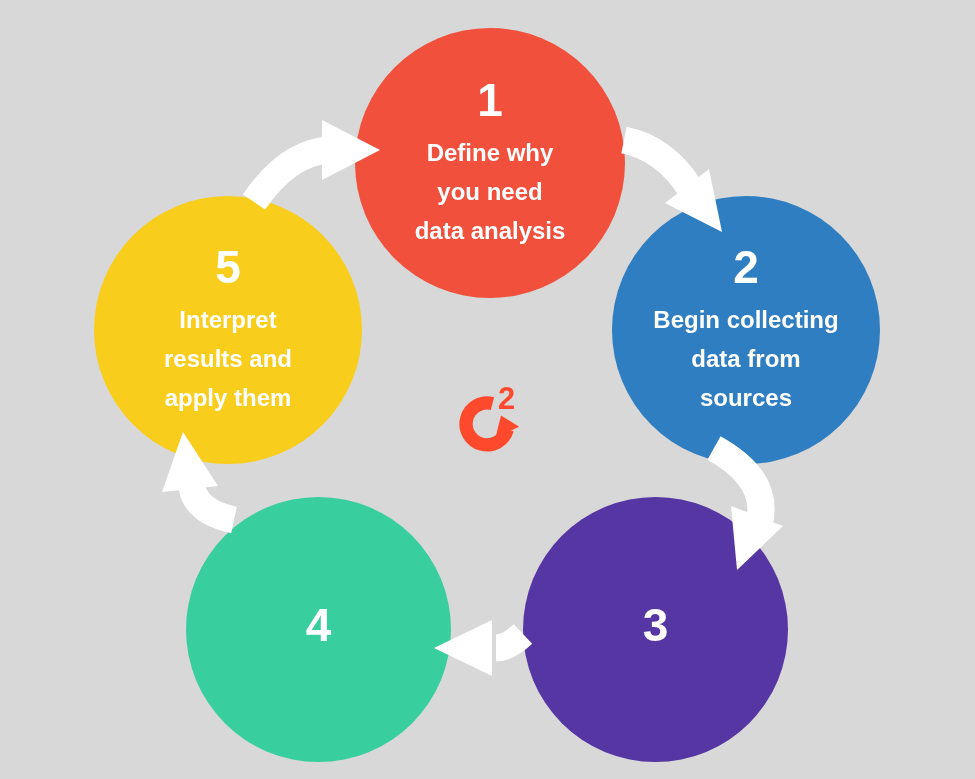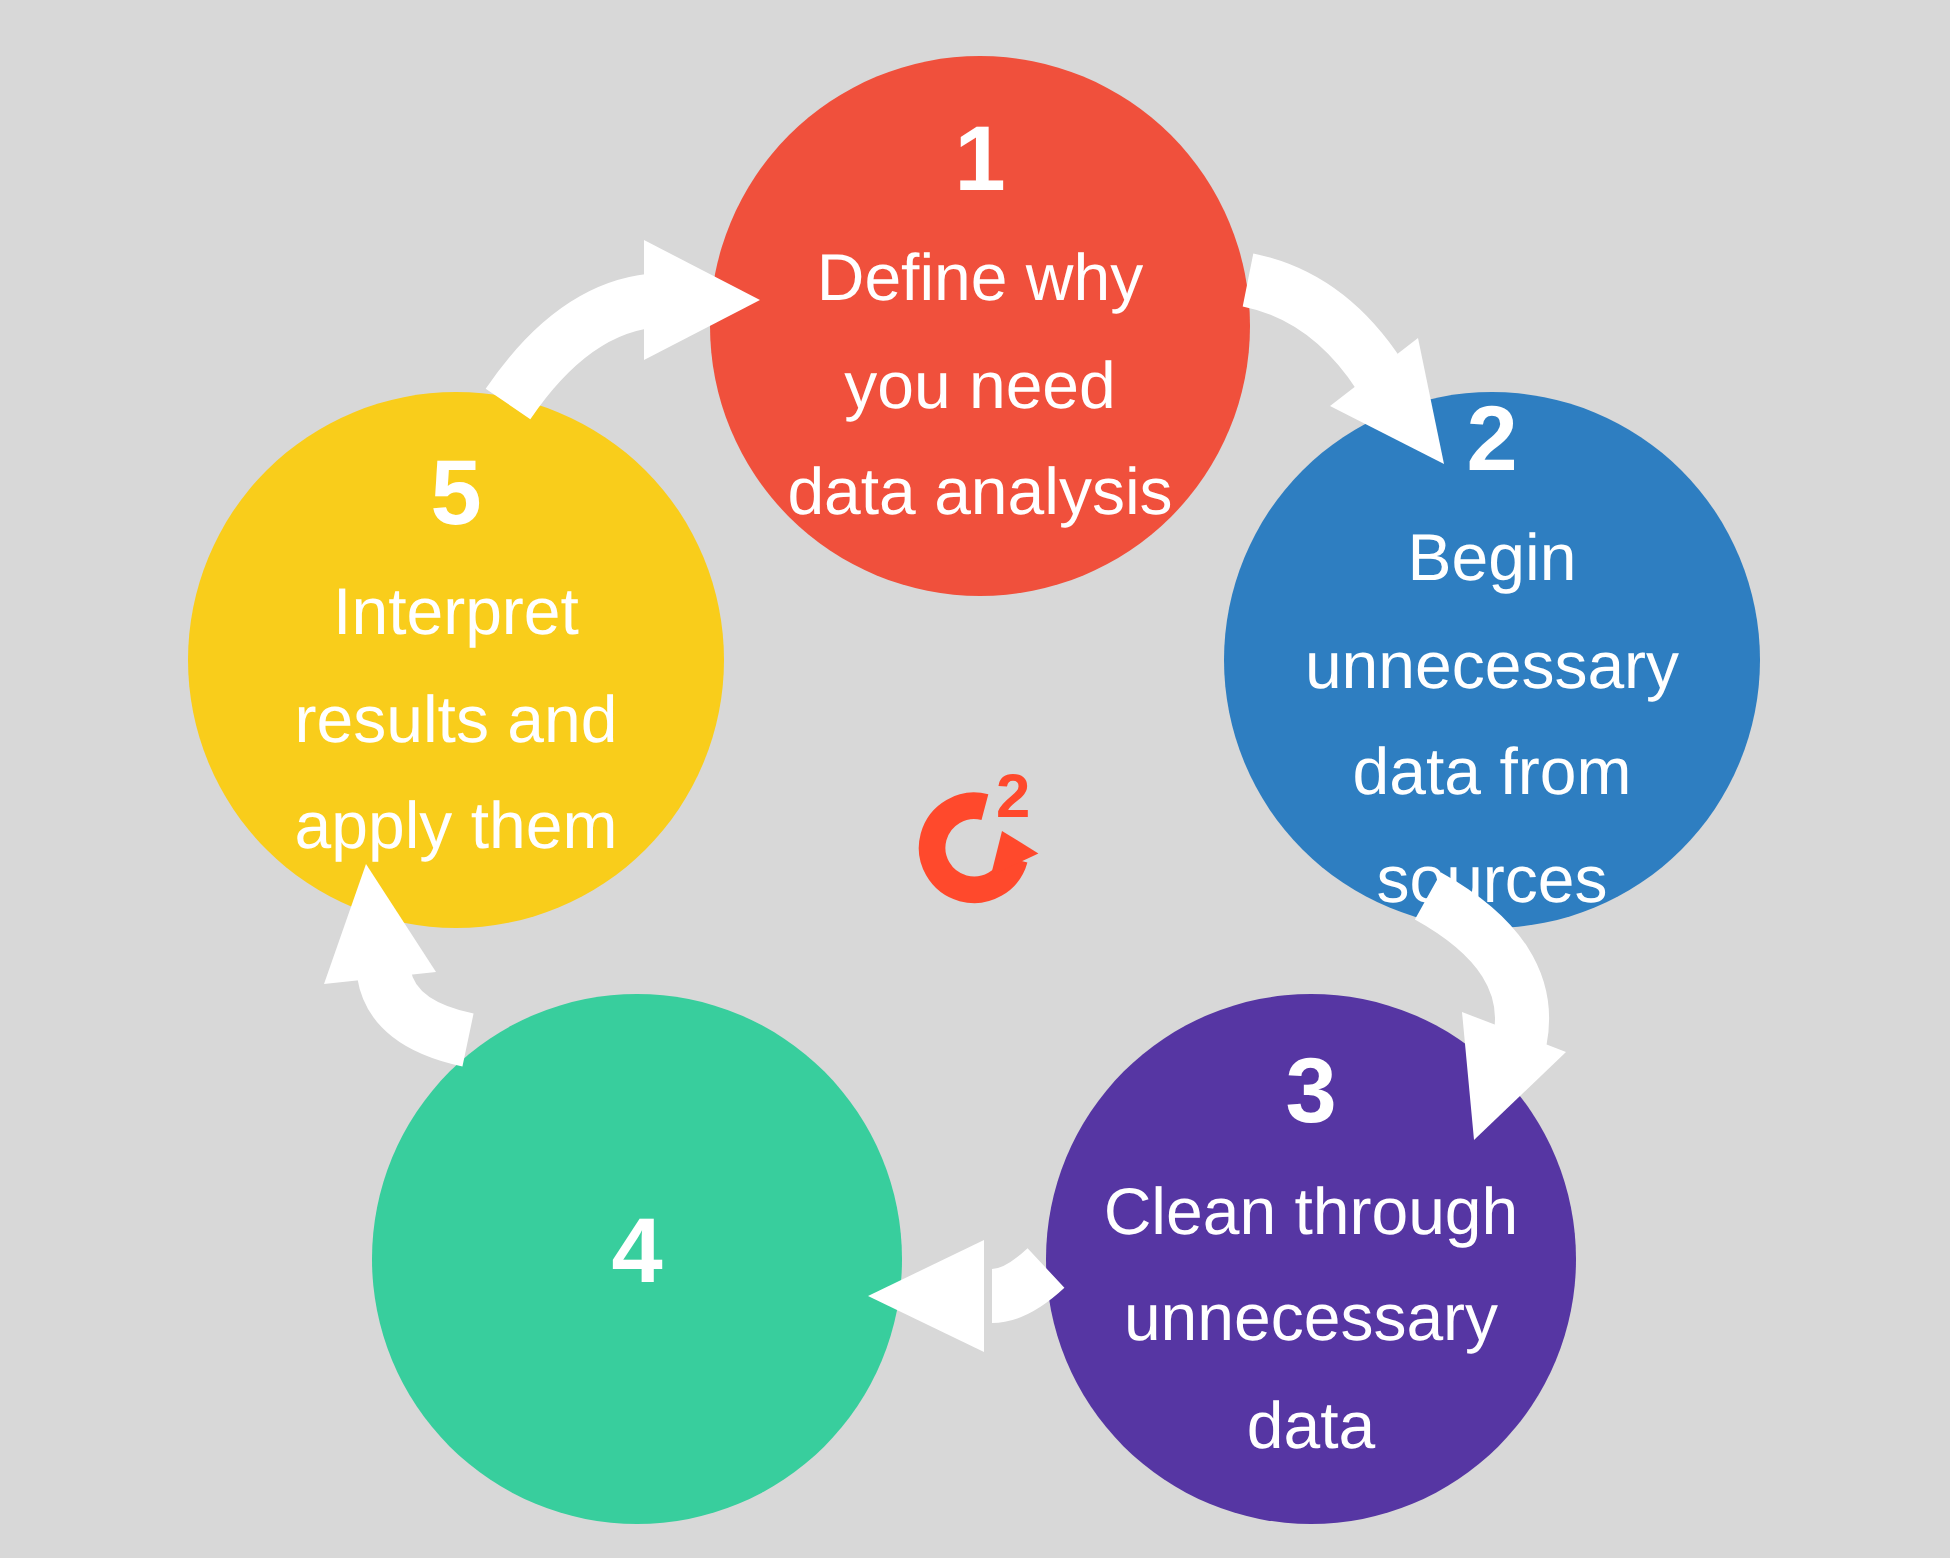--- a/index.html
+++ b/index.html
@@ -21,22 +21,22 @@
     color: #ffffff;
     z-index: 2;
   }
   .num {
     font-size: 46px;
     font-weight: 700;
     line-height: 1.1;
     margin-bottom: 8px;
   }
   .label {
-    font-size: 33px;
-    font-weight: 400;
+    font-size: 24px;
+    font-weight: 700;
     line-height: 1.62;
     white-space: pre-line;
   }
   .arrows {
     position: absolute;
     left: 0; top: 0;
     z-index: 5;
     pointer-events: none;
   }
   .arrow-shaft {
@@ -63,30 +63,27 @@
 
   <div class="circle" style="left: 355px; top: 28px; width: 270px; height: 270px; background-color: rgb(240, 80, 60); color: rgb(255, 255, 255);">
     <div class="num">1</div>
     <div class="label">Define why
 you need
 data analysis</div>
   </div>
 
   <div class="circle" style="left: 612px; top: 196px; width: 268px; height: 268px; background-color: rgb(46, 126, 193); color: rgb(255, 255, 255);">
     <div class="num">2</div>
-    <div class="label">Begin unnecessary
+    <div class="label">Begin collecting
 data from
 sources</div>
   </div>
 
   <div class="circle" style="left: 523px; top: 497px; width: 265px; height: 265px; background-color: rgb(86, 54, 163); color: rgb(255, 255, 255);">
     <div class="num">3</div>
-    <div class="label">Clean through
-unnecessary
-data</div>
   </div>
 
   <div class="circle" style="left: 186px; top: 497px; width: 265px; height: 265px; background-color: rgb(56, 206, 157); color: rgb(255, 255, 255);">
     <div class="num">4</div>
   </div>
 
   <div class="circle" style="left: 94px; top: 196px; width: 268px; height: 268px; background-color: rgb(249, 205, 27); color: rgb(255, 255, 255);">
     <div class="num">5</div>
     <div class="label">Interpret
 results and

